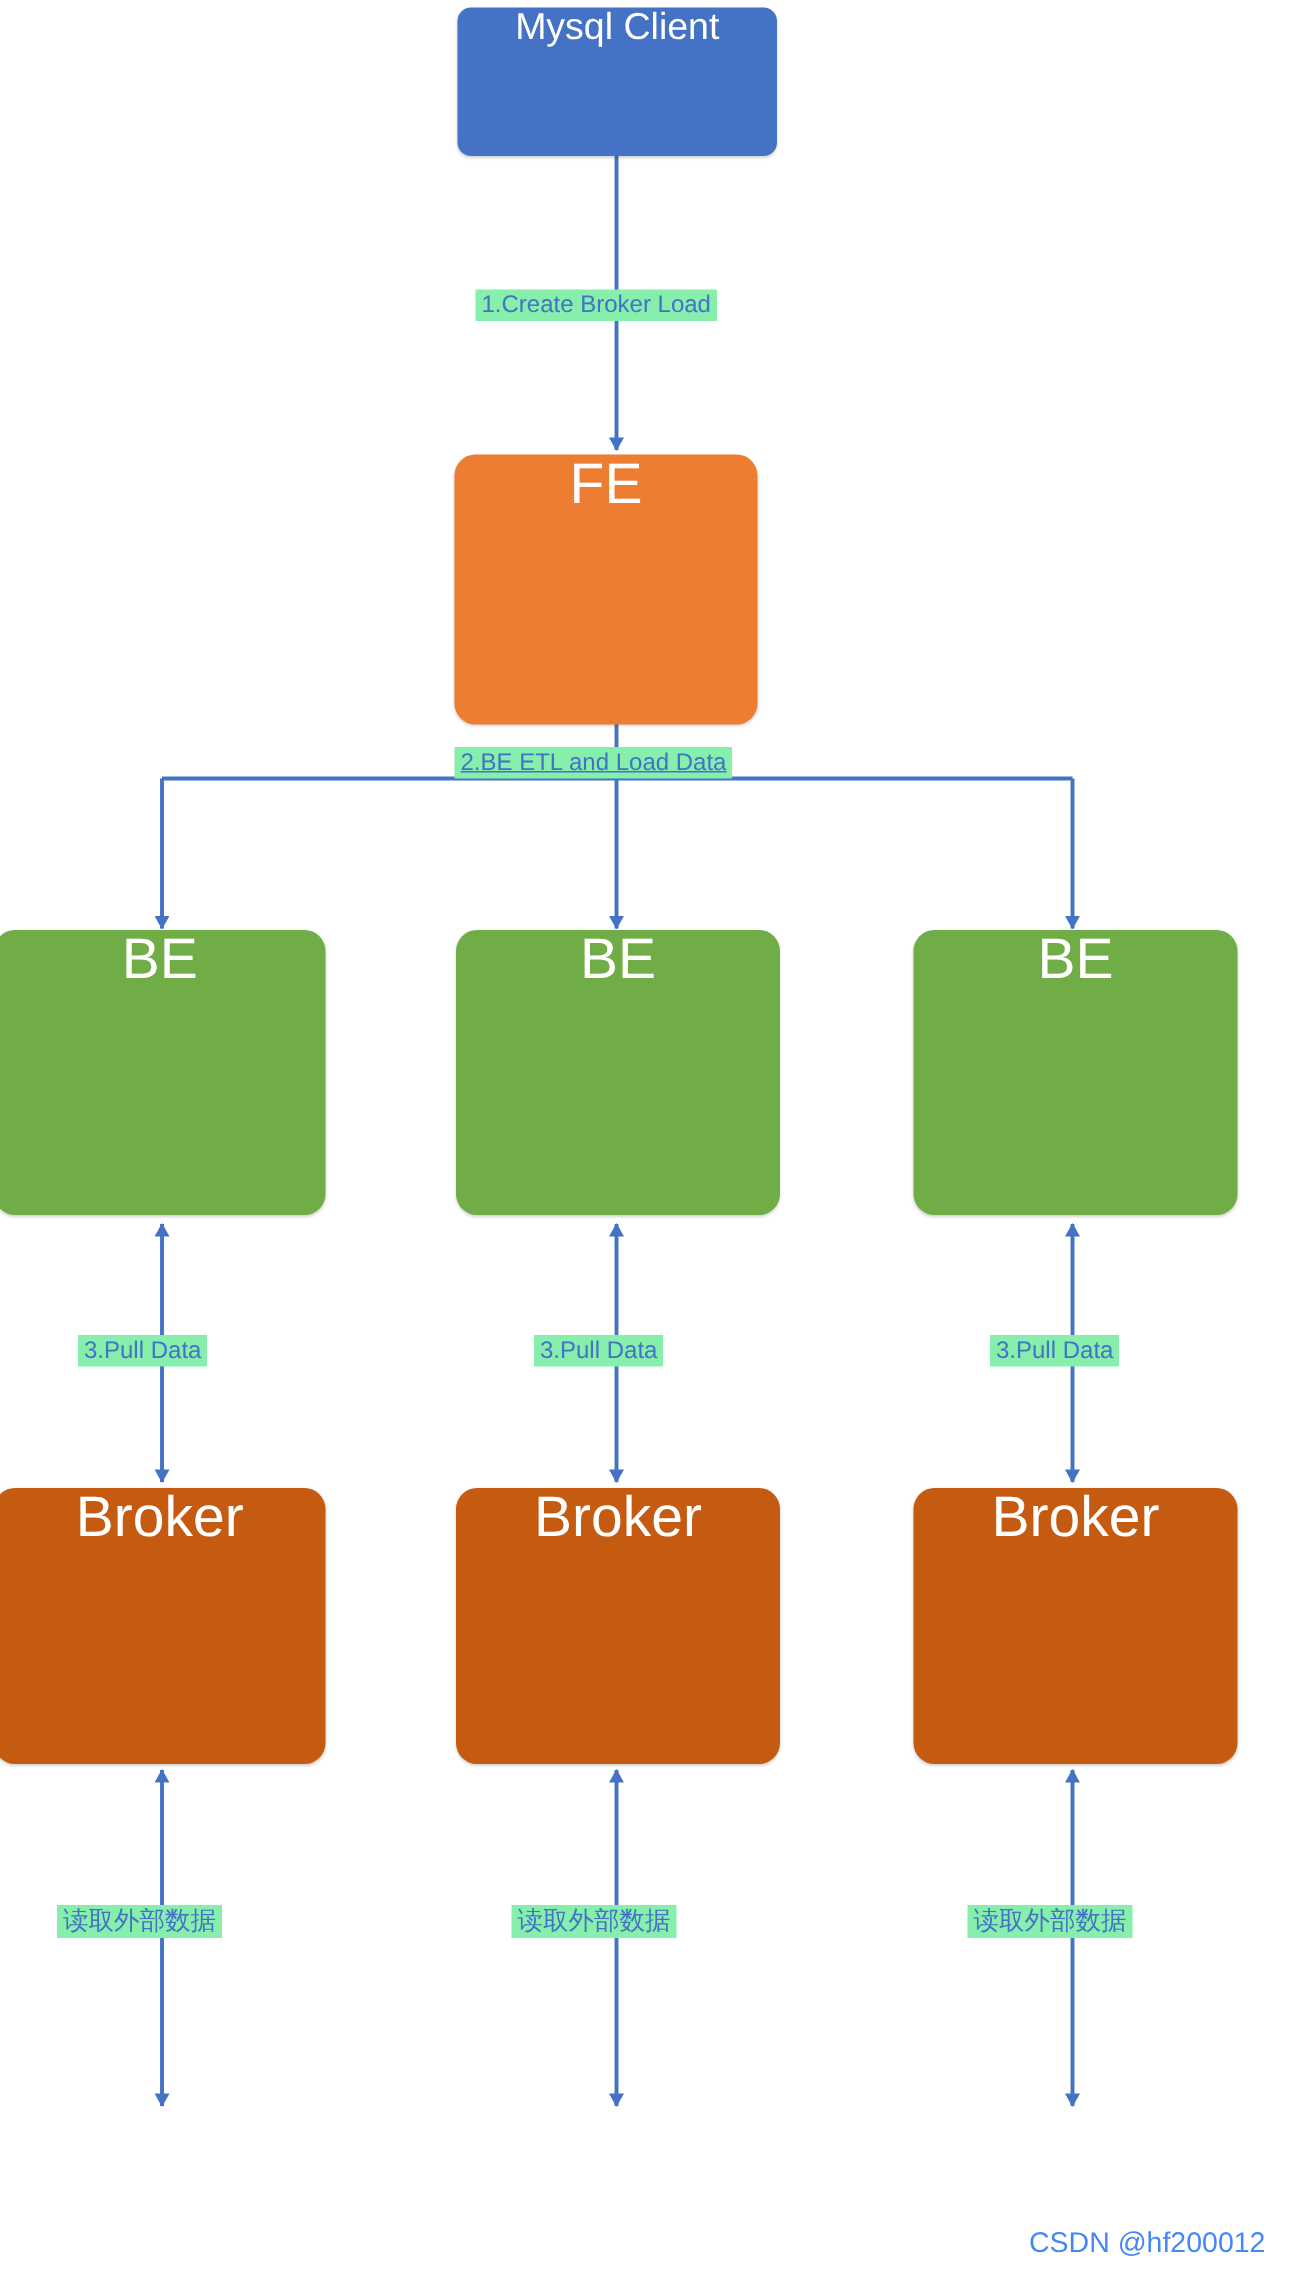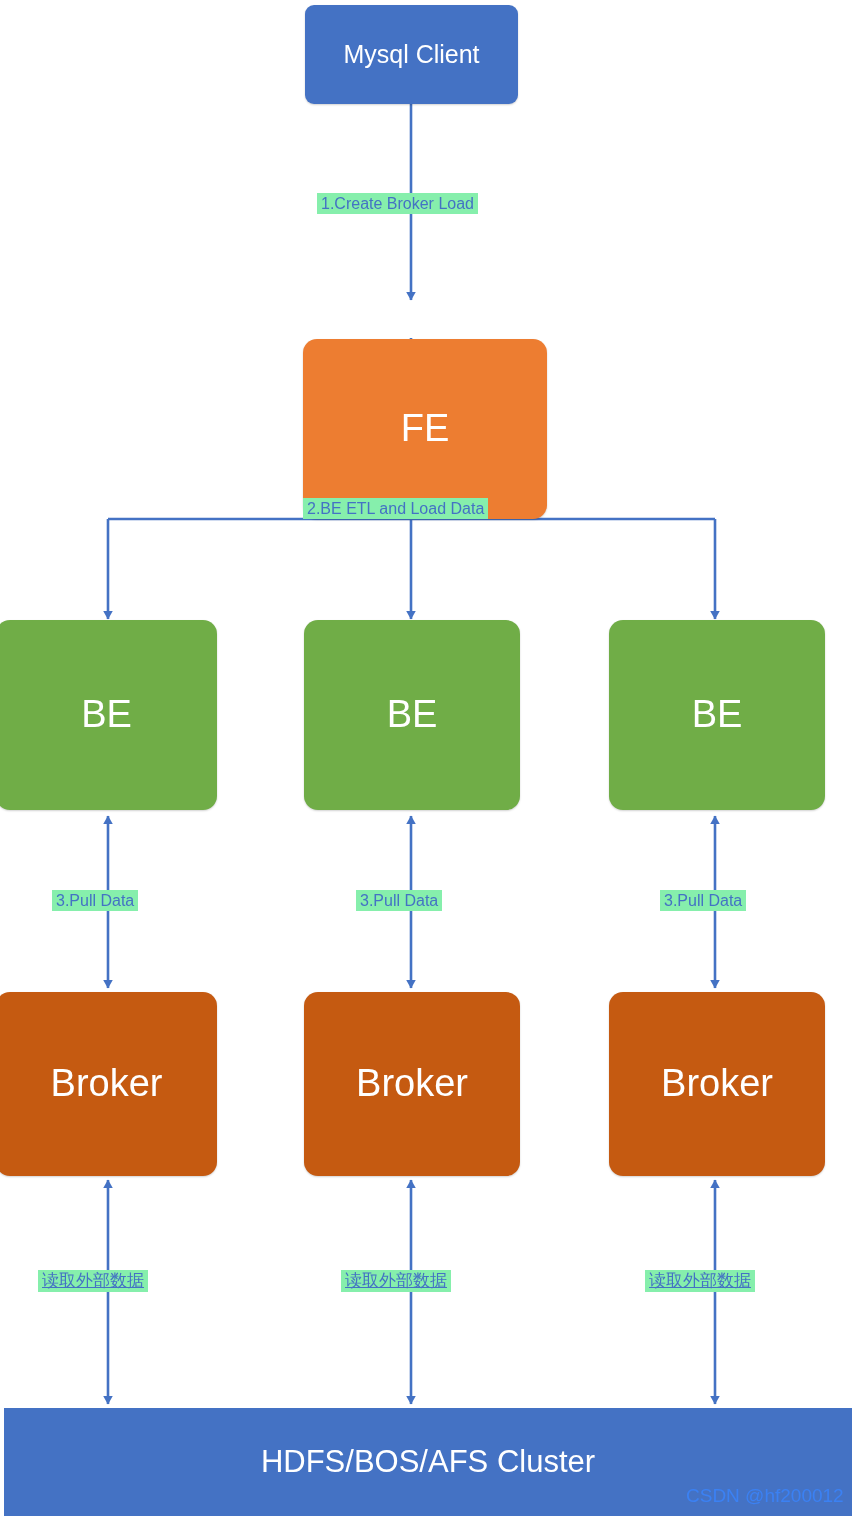--- a/index.html
+++ b/index.html
@@ -5,21 +5,21 @@
   html,body{margin:0;padding:0;background:#ffffff;}
   body{
     font-family:"Liberation Sans","DejaVu Sans",sans-serif;
     width:860px;height:1520px;position:relative;overflow:hidden;
   }
   #stage{position:relative;width:860px;height:1520px;background:#fff;}
   #wires{position:absolute;left:0;top:0;width:860px;height:1520px;}
 
   .node{
     position:absolute;
-    display:flex;align-items:center;justify-content:center;
+    display:flex;align-items:flex-start;justify-content:center;
     color:#ffffff;
     border-radius:14px;
     box-sizing:border-box;
     text-align:center;
     line-height:1.1;
     box-shadow:0 1px 2px rgba(0,0,0,0.18);
   }
   .node-mysql{background:#4472C4;font-size:25px;border-radius:9px;}
   .node-fe{background:#ED7D31;font-size:38px;}
   .node-be{background:#70AD47;font-size:38px;}
@@ -31,21 +31,21 @@
 
   .edge-label{
     position:absolute;
     color:#4472C4;
     font-size:16px;
     white-space:nowrap;
     background:#86efac;
     padding:1px 4px;
     line-height:1.2;
   }
-  .edge-label.cn{font-size:17px;text-decoration:underline;}
+  .edge-label.cn{font-size:17px;}
 
   .watermark{
     position:absolute;
     color:#3b82f6;
     font-size:19px;
     white-space:nowrap;
     opacity:.95;
   }
 </style>
 </head>
@@ -77,21 +77,21 @@
 
     <line x1="108" y1="1180" x2="108" y2="1404" stroke="#4472C4" stroke-width="2.6" marker-start="url(#arrowUp)" marker-end="url(#arrowDown)"></line>
     <line x1="411" y1="1180" x2="411" y2="1404" stroke="#4472C4" stroke-width="2.6" marker-start="url(#arrowUp)" marker-end="url(#arrowDown)"></line>
     <line x1="715" y1="1180" x2="715" y2="1404" stroke="#4472C4" stroke-width="2.6" marker-start="url(#arrowUp)" marker-end="url(#arrowDown)"></line>
   </svg>
 
   <div class="node node-mysql" style="left:305px;top:5px;width:213px;height:99px;">
     <span>Mysql Client</span>
   </div>
 
-  <div class="node node-fe" style="left:303px;top:303px;width:244px;height:180px;margin-top:36px;">
+  <div class="node node-fe" style="left:303px;top:303px;width:202px;height:180px;">
     <span>FE</span>
   </div>
 
   <div class="node node-be" style="left:-4px;top:620px;width:221px;height:190px;">
     <span>BE</span>
   </div>
   <div class="node node-be" style="left:304px;top:620px;width:216px;height:190px;">
     <span>BE</span>
   </div>
   <div class="node node-be" style="left:609px;top:620px;width:216px;height:190px;">
@@ -101,29 +101,26 @@
   <div class="node node-broker" style="left:-4px;top:992px;width:221px;height:184px;">
     <span>Broker</span>
   </div>
   <div class="node node-broker" style="left:304px;top:992px;width:216px;height:184px;">
     <span>Broker</span>
   </div>
   <div class="node node-broker" style="left:609px;top:992px;width:216px;height:184px;">
     <span>Broker</span>
   </div>
 
-  <div class="node node-cluster" style="left:4px;top:1408px;width:848px;height:108px;">
-    <span>HDFS/BOS/AFS Cluster</span>
-  </div>
 
   <div class="edge-label" style="left:317px;top:193px;">
     <span>1.Create Broker Load</span>
   </div>
 
-  <div class="edge-label" style="left:303px;top:498px;">
+  <div class="edge-label" style="left:303px;top:498px;text-decoration:underline;">
     <span>2.BE ETL and Load Data</span>
   </div>
 
   <div class="edge-label" style="left:52px;top:890px;">
     <span>3.Pull Data</span>
   </div>
   <div class="edge-label" style="left:356px;top:890px;">
     <span>3.Pull Data</span>
   </div>
   <div class="edge-label" style="left:660px;top:890px;">

